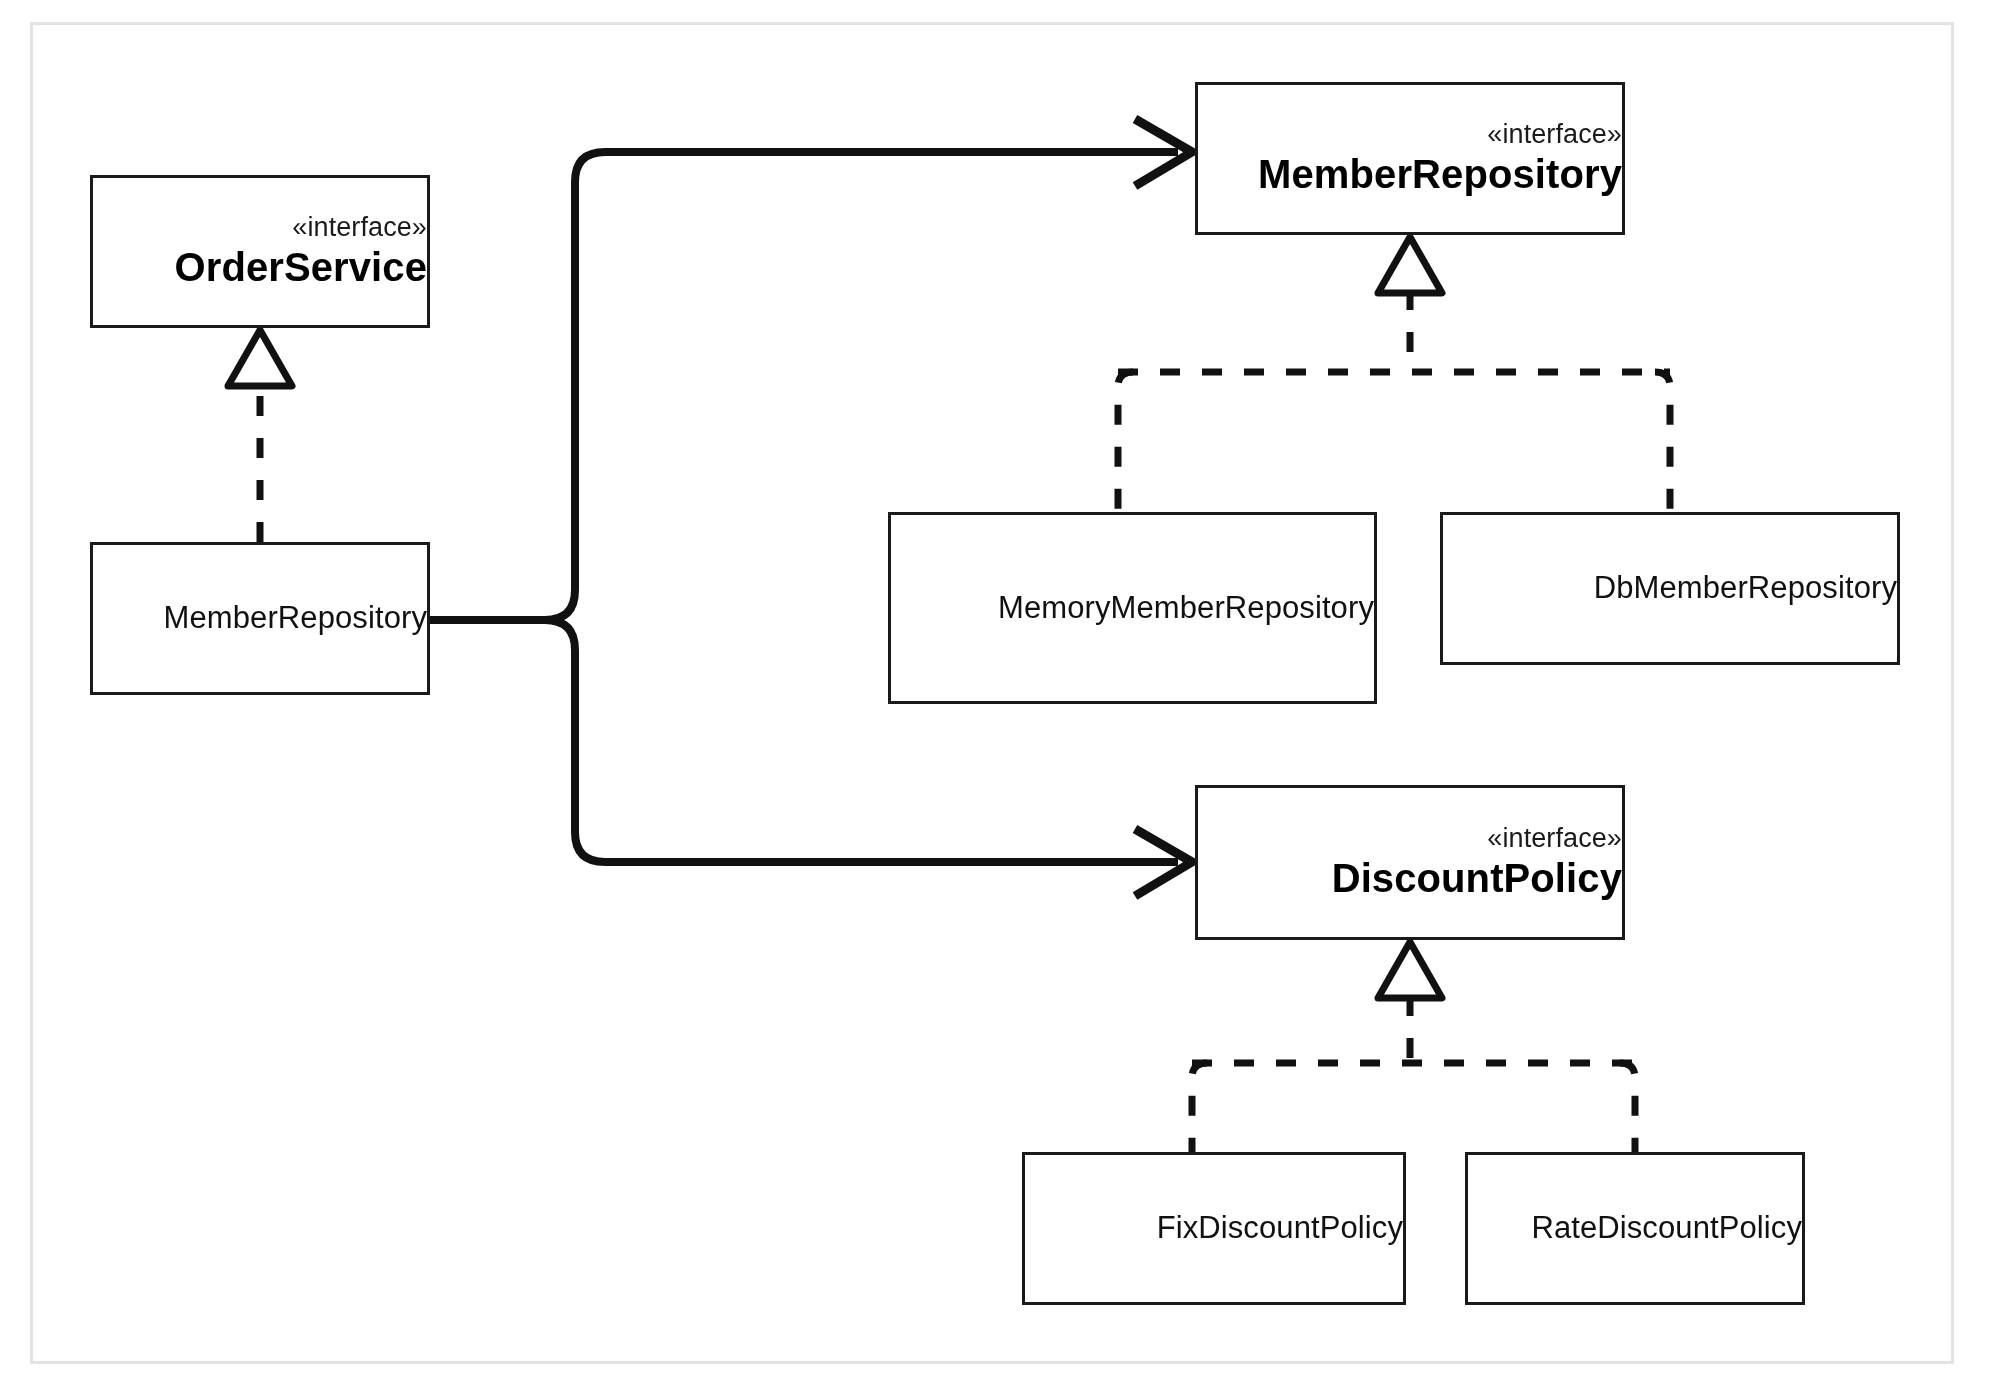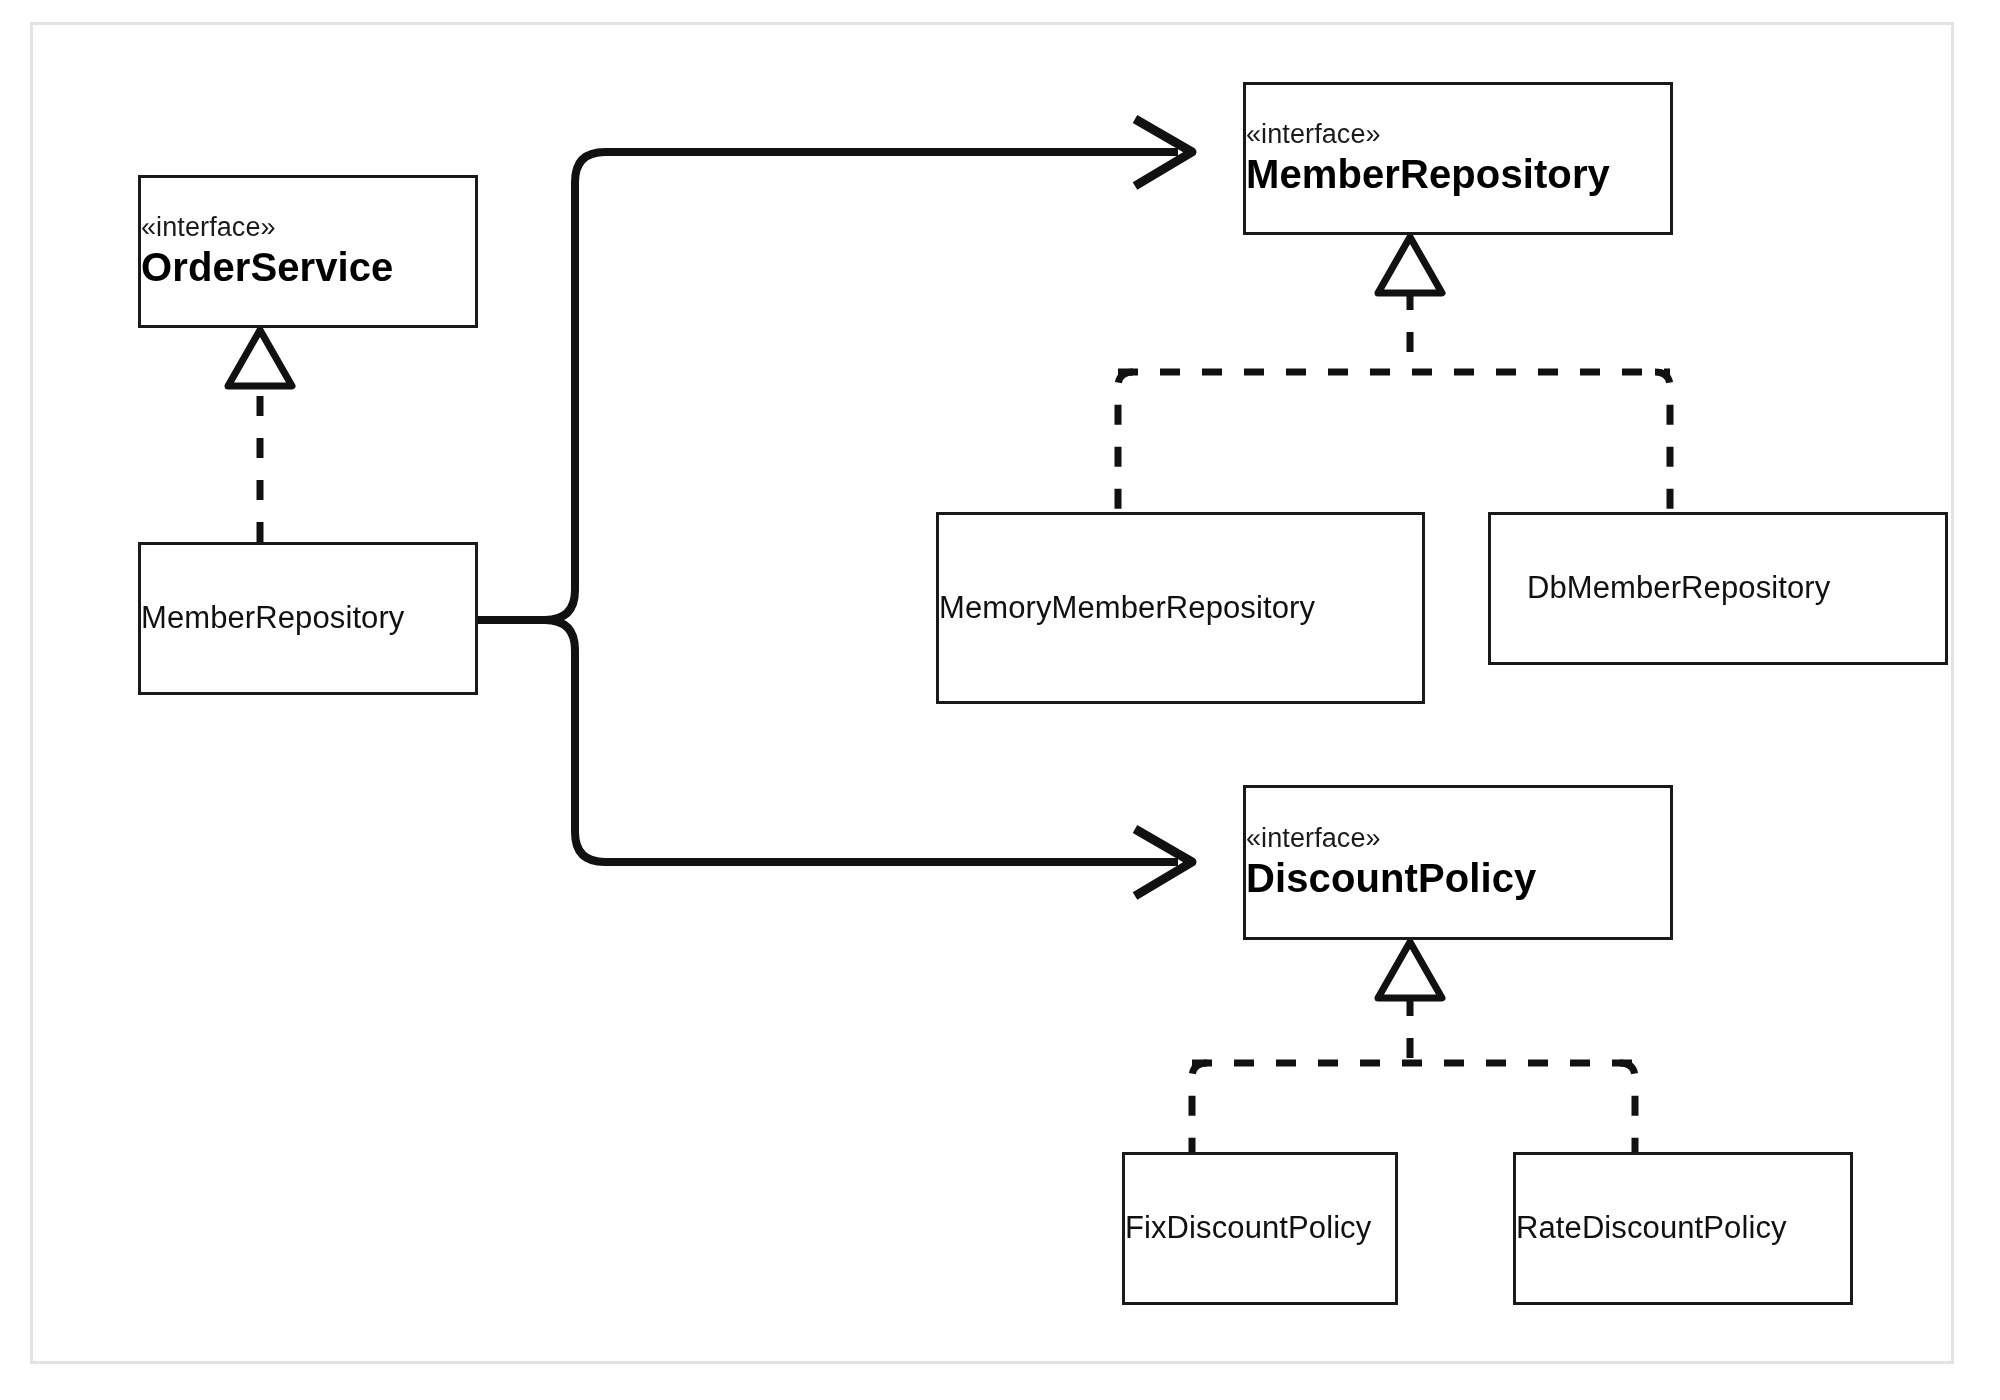--- a/index.html
+++ b/index.html
@@ -41,26 +41,25 @@
     pointer-events: none;
   }
   
   .uml-node {
     position: absolute;
     box-sizing: border-box;
     border: 3px solid #1a1a1a;
     background: #ffffff;
     display: flex;
     flex-direction: column;
-    align-items: flex-start;
+    align-items: flex-end;
     justify-content: center;
     text-align: center;
     color: #111111;
     line-height: 1.18;
-    margin-left: 48px;
   }
   .stereotype {
     font-size: 27px;
     font-weight: 400;
     color: #1a1a1a;
     letter-spacing: 0.1px;
   }
   .node-name-bold {
     font-size: 40px;
     font-weight: 700;
@@ -142,21 +141,21 @@
 
   <div class="uml-node" style="left:1440px; top:512px; width:460px; height:153px;padding-left:36px;">
     <div class="node-name-plain">DbMemberRepository</div>
   </div>
 
   <div class="uml-node" style="left:1195px; top:785px; width:430px; height:155px;">
     <div class="stereotype">«interface»</div>
     <div class="node-name-bold">DiscountPolicy</div>
   </div>
 
-  <div class="uml-node" style="left:1074px; top:1152px; width:276px; height:153px;">
+  <div class="uml-node" style="left:1022px; top:1152px; width:384px; height:153px;">
     <div class="node-name-plain">FixDiscountPolicy</div>
   </div>
 
   <div class="uml-node" style="left:1465px; top:1152px; width:340px; height:153px;">
     <div class="node-name-plain">RateDiscountPolicy</div>
   </div>
 
 </div>
 
 </body></html>

